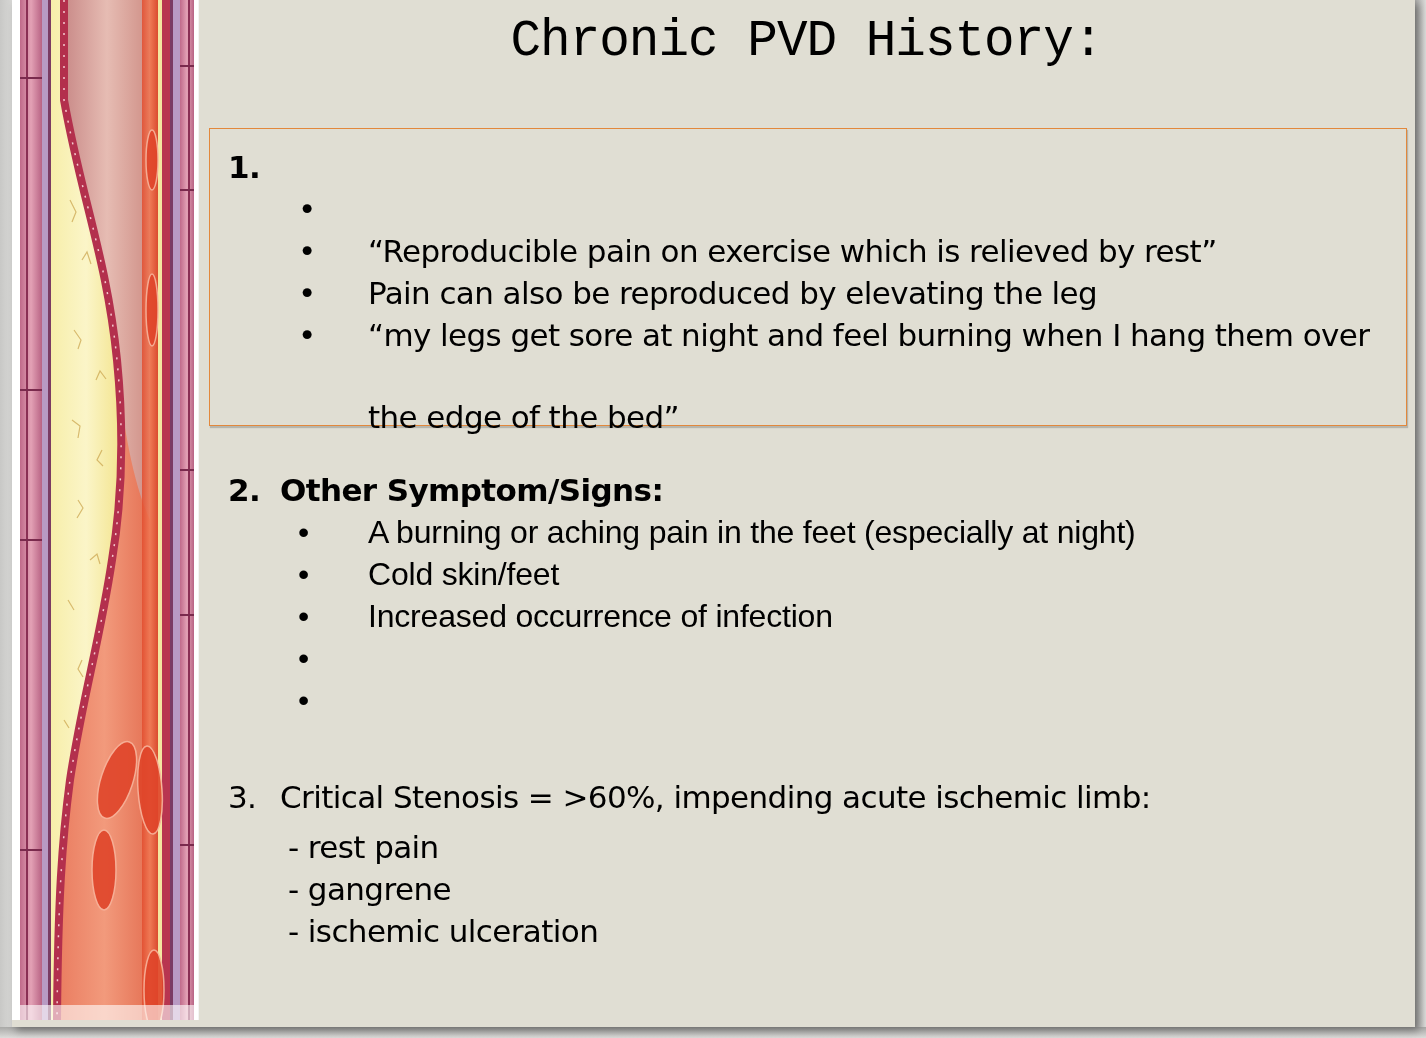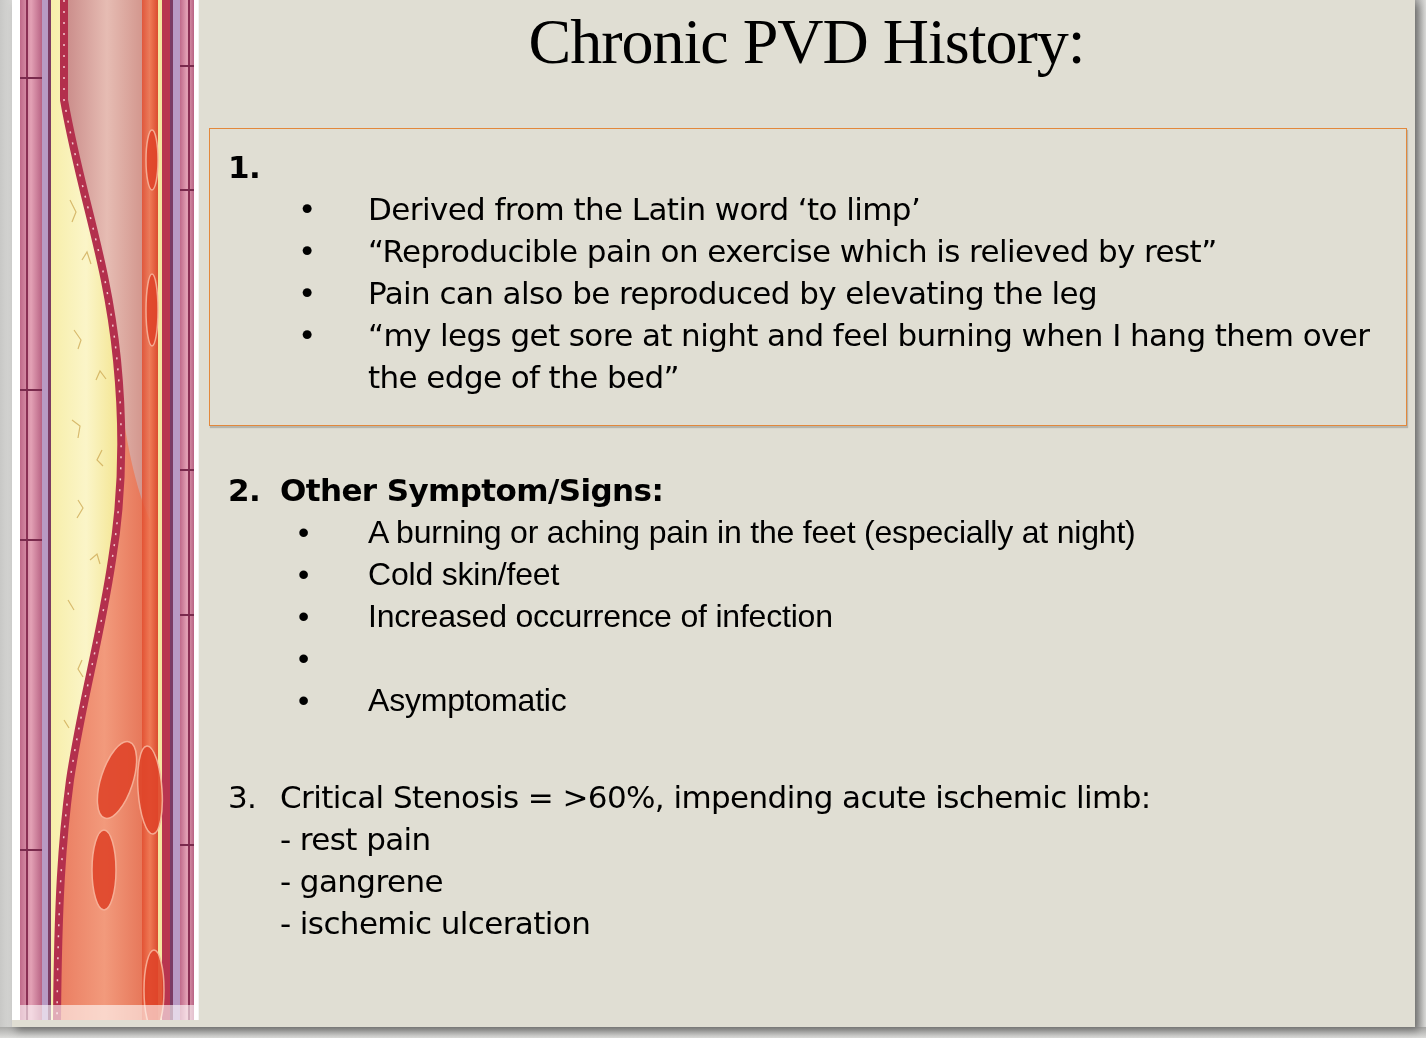--- a/index.html
+++ b/index.html
@@ -31,22 +31,22 @@
     .artery {
       position: absolute; left: 0; top: 0; width: 186px; height: 1020px;
       background: #ffffff;
       border-right: 1px solid #f4f4f4;
     }
     .artery svg { position: absolute; left: 0; top: 0; }
 
     .title {
       position: absolute; left: 186px; width: 1217px; top: 0px;
       text-align: center;
-      font-family: Liberation Serif, serif;
-      font-size: 64px; line-height: 84px;
+      font-family: Liberation Mono, monospace;
+      font-size: 51px; line-height: 84px;
       letter-spacing: -1px;
       color: #000;
     }
     .box1 {
       position: absolute; left: 197px; top: 128px; width: 1196px; height: 296px;
       border: 1.5px solid #e2883c;
       box-shadow: 1px 2px 1px rgba(0,0,0,0.18);
     }
     .sec {
       position: absolute; left: 216px;
@@ -62,22 +62,22 @@
     .heading.bold { font-weight: bold; }
     .bullets { list-style: none; margin: 0; padding: 0; }
     .bullets li {
       display: flex; white-space: nowrap;
       font-size: 31px; line-height: 42px; letter-spacing: -0.6px;
     }
     .bullets li .dot { width: 70px; padding-left: 70px; display: inline-block; }
     .bullets li .txt { display: inline-block; }
     .sans-helv .bullets li { font-family: "Liberation Sans", sans-serif; font-size: 32px; letter-spacing: -0.2px; }
     .sans-dejavu .bullets li { font-family: "DejaVu Sans", sans-serif; }
-    .wrapline { padding-left: 140px; }
-    .dashes { margin: 0; padding: 0; list-style: none; }
+    .wrapline { padding-left: 140px; margin-top: 40px; }
+    .dashes { margin: 8px; padding: 0; list-style: none; }
     .dashes li {
       font-size: 31px; line-height: 42px; letter-spacing: -0.6px;
       padding-left: 52px; white-space: nowrap;
     }
   </style>
 </head>
 <body>
 
 <div class="backdrop-left"></div>
 <div class="backdrop-right"></div>
@@ -182,21 +182,20 @@
 
   <div class="box1"></div>
 
   <div class="sec sans-dejavu" style="top:146px;">
     <div class="heading bold">
       <span class="num">1.</span>
     </div>
     <ul class="bullets">
       <li>
         <span class="dot">•</span>
-        <span class="txt">Derived from the Latin word ‘to limp’</span>
       </li>
       <li>
         <span class="dot">•</span>
         <span class="txt">“Reproducible pain on exercise which is relieved by rest”</span>
       </li>
       <li>
         <span class="dot">•</span>
         <span class="txt">Pain can also be reproduced by elevating the leg</span>
       </li>
       <li>
@@ -225,21 +224,20 @@
       </li>
       <li>
         <span class="dot">•</span>
         <span class="txt">Increased occurrence of infection</span>
       </li>
       <li>
         <span class="dot">•</span>
       </li>
       <li>
         <span class="dot">•</span>
-        <span class="txt">Asymptomatic</span>
       </li>
     </ul>
   </div>
 
   <div class="sec" style="top:776px;">
     <div class="heading">
       <span class="num">3.</span>
       <span>Critical Stenosis = &gt;60%, impending acute ischemic limb:</span>
     </div>
     <ul class="dashes">

